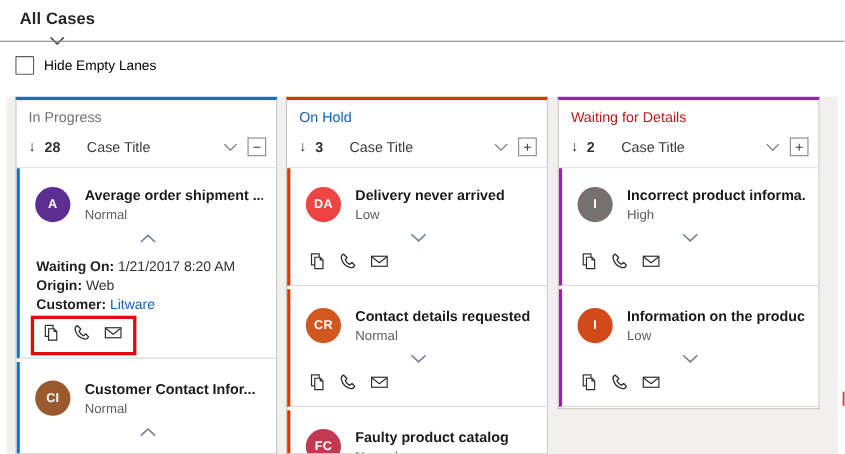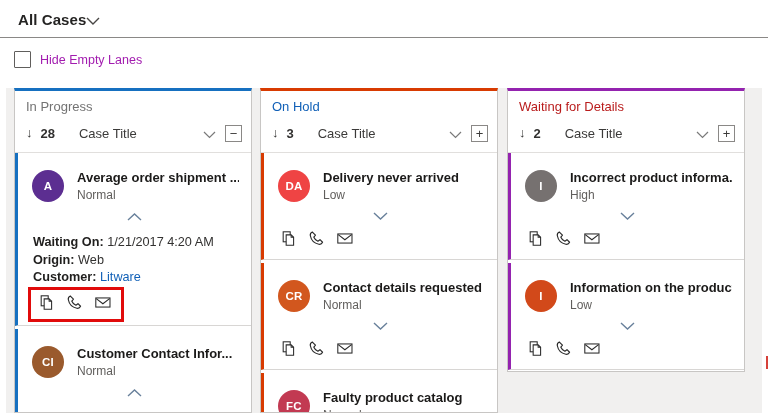--- a/index.html
+++ b/index.html
@@ -1,28 +1,28 @@
 <!DOCTYPE html>
 <html><head>
 <meta charset="utf-8">
 <style>
   html,body{margin:0;padding:0;background:#fff;}
   .stage{position:relative;width:768px;height:413px;overflow:hidden;background:#fff;
          font-family:"Liberation Sans",sans-serif;color:#252423;}
 
   
-  .view-header{position:absolute;left:18px;top:9px;display:flex;align-items:center;}
+  .view-header{position:absolute;left:18px;top:9px;display:flex;align-items:center;flex-direction:column;}
   .view-title{font-size:15px;font-weight:700;color:#252423;letter-spacing:.1px;}
   .hdr-chev{margin-top:3px;}
   .top-divider{position:absolute;left:0;top:37px;width:768px;height:1px;background:#8a8886;}
 
   
   .filter-row{position:absolute;left:14px;top:51px;display:flex;align-items:center;gap:9px;}
   .checkbox{width:17px;height:17px;border:1px solid #605e5c;background:#fff;box-sizing:border-box;border-radius:1px;}
-  .filter-label{font-size:12.5px;color:#a21caf;}
+  .filter-label{font-size:12.5px;color:#000000;}
 
   
   .board{position:absolute;left:6px;top:88px;width:756px;height:325px;background:#f1f0ef;}
   .lane{position:absolute;top:0;width:238px;background:#fff;border:1px solid #c8c6c4;border-top-width:3px;
         box-sizing:border-box;overflow:hidden;}
   .lane-1{left:8px;height:325px;}
   .lane-2{left:254px;height:325px;}
   .lane-3{left:501px;height:284px;}
 
   .lane-title{font-size:13px;padding:8px 11px 2px 11px;white-space:nowrap;}
@@ -95,21 +95,21 @@
               <div class="card-title">Average order shipment ...</div>
               <div class="card-priority">Normal</div>
             </div>
           </div>
           <div class="card-chev">
             <svg width="15" height="9" viewBox="0 0 15 9">
               <path d="M1 8l6.5-6L14 8" fill="none" stroke="#68809b" stroke-width="1.4"></path>
             </svg>
           </div>
           <div class="card-details">
-            <div class="dl"><b>Waiting On:</b><span> 1/21/2017 4:20 AM</span></div>
+            <div class="dl"><b>Waiting On:</b><span> 1/21/2017 8:20 AM</span></div>
             <div class="dl"><b>Origin:</b><span> Web</span></div>
             <div class="dl"><b>Customer:</b><span class="link"> Litware</span></div>
           </div>
           <div class="icons-row">
             <span class="icons-box">
               <span><svg width="17" height="17" viewBox="0 0 16 16">
                   <rect x="3" y="1.7" width="6.6" height="9.4" fill="#fff" stroke="#2b2b2b"></rect>
                   <path d="M5.8 4.6h4.7l2.3 2.3v7.4H5.8z" fill="#fff" stroke="#2b2b2b"></path>
                   <path d="M10.5 4.6v2.3h2.3" fill="none" stroke="#2b2b2b"></path>
                 </svg></span>

